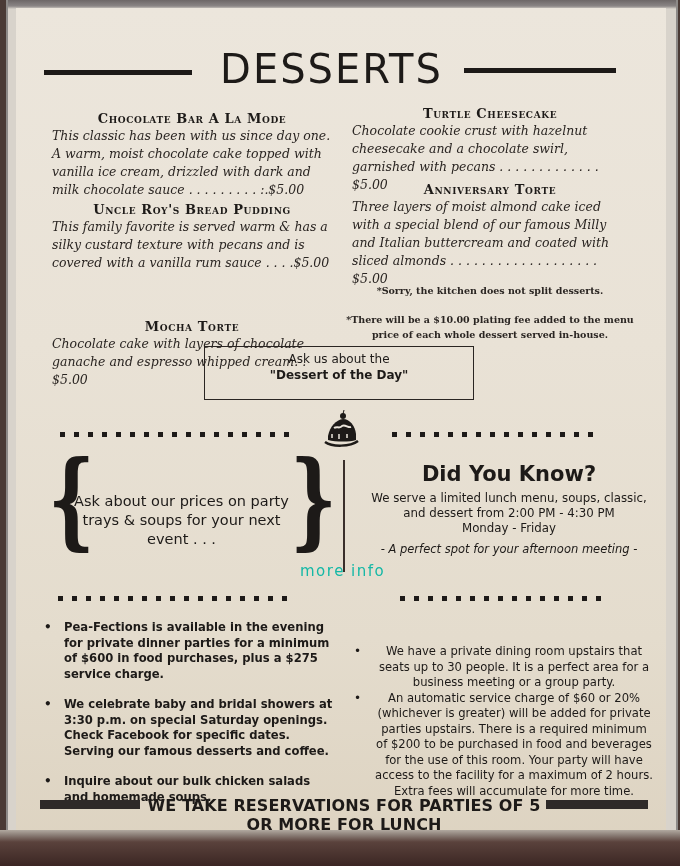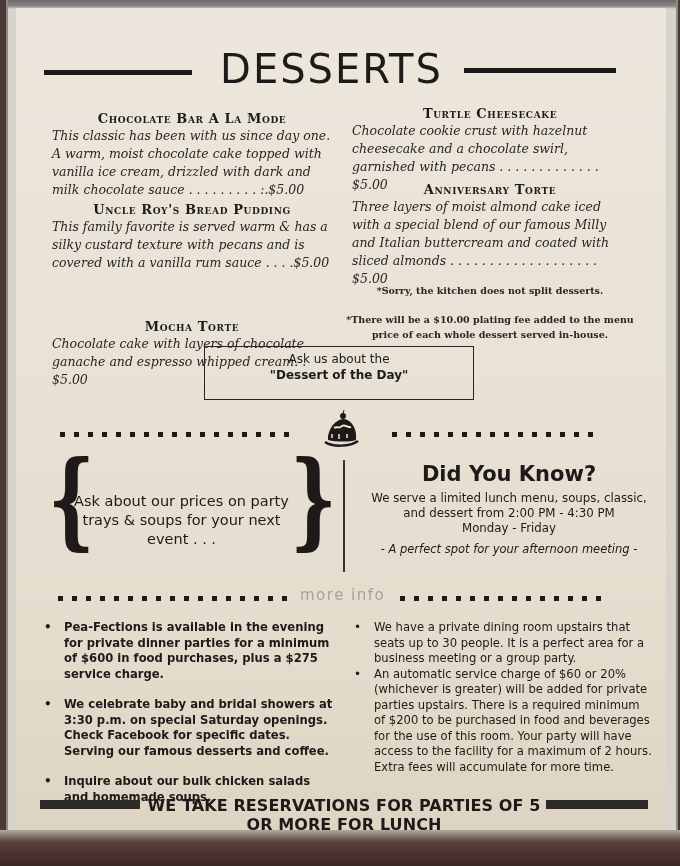--- a/index.html
+++ b/index.html
@@ -59,21 +59,21 @@
   .brace { position: absolute; font-family: "DejaVu Serif", serif; font-size: 104px; line-height: 1; color: #1d1a18; font-weight: bold; transform: scaleX(0.7); }
   .party-text { position: absolute; left: 74px; top: 492px; width: 215px; text-align: center;
     font-size: 14.5px; line-height: 19px; color: #1d1a18; }
   .vline { position: absolute; left: 343px; top: 460px; width: 2px; height: 112px; background: #3a2f2b; }
   .dyk-title { position: absolute; left: 350px; top: 462px; width: 318px; text-align: center;
     font-size: 21px; font-weight: bold; color: #1d1a18; }
   .dyk-body { position: absolute; left: 350px; top: 491px; width: 318px; text-align: center;
     font-size: 11.8px; line-height: 15px; color: #1d1a18; }
   .dyk-tag { position: absolute; left: 350px; top: 542px; width: 318px; text-align: center;
     font-size: 11.5px; font-style: italic; color: #1d1a18; }
-  .more-info { position: absolute; left: 300px; top: 586px; font-size: 15px; letter-spacing: 1.5px; color: #a3a3a3; }
+  .more-info { position: absolute; left: 300px; top: 562px; font-size: 15px; letter-spacing: 1.5px; color: #14b8a6; }
   
   .bullets { position: absolute; list-style: none; margin: 0; padding: 0; font-size: 11.6px; line-height: 15.5px; color: #1d1a18; }
   .bullets li { position: relative; padding-left: 20px; }
   .bullets li::before { content: "•"; position: absolute; left: 0; top: 0; font-size: 12px; }
   .footer-bar { position: absolute; height: 9px; background: #2e2a28; top: 800px; }
   .footer-text { position: absolute; left: 146px; top: 796px; width: 396px; text-align: center;
     font-size: 16px; font-weight: bold; color: #1d1a18; letter-spacing: 0.1px; }
 </style>
 </head>
 <body>
@@ -219,21 +219,21 @@
       <span></span>
       <span></span>
       <span></span>
   </div>
 
   <ul class="bullets" style="left:44px;top:620px;width:290px;font-weight:bold;">
     <li>Pea-Fections is available in the evening for private dinner parties for a minimum of $600 in food purchases, plus a $275 service charge.</li>
     <li style="margin-top:15px;">We celebrate baby and bridal showers at 3:30 p.m. on special Saturday openings. Check Facebook for specific dates. Serving our famous desserts and coffee.</li>
     <li style="margin-top:15px;">Inquire about our bulk chicken salads and homemade soups.</li>
   </ul>
-  <ul class="bullets" style="left:354px;top:620px;width:300px;">
+  <ul class="bullets" style="left:354px;top:644px;width:300px;text-align:center;">
     <li>We have a private dining room upstairs that seats up to 30 people. It is a perfect area for a business meeting or a group party.</li>
     <li style="margin-top:0;">An automatic service charge of $60 or 20% (whichever is greater) will be added for private parties upstairs. There is a required minimum of $200 to be purchased in food and beverages for the use of this room. Your party will have access to the facility for a maximum of 2 hours. Extra fees will accumulate for more time.</li>
   </ul>
 
   <div class="footer-bar" style="left:40px;width:100px;"></div>
   <div class="footer-text">WE TAKE RESERVATIONS FOR PARTIES OF 5 OR MORE FOR LUNCH</div>
   <div class="footer-bar" style="left:546px;width:102px;"></div>
 </div>
 
 <div class="bottom-edge"></div>

